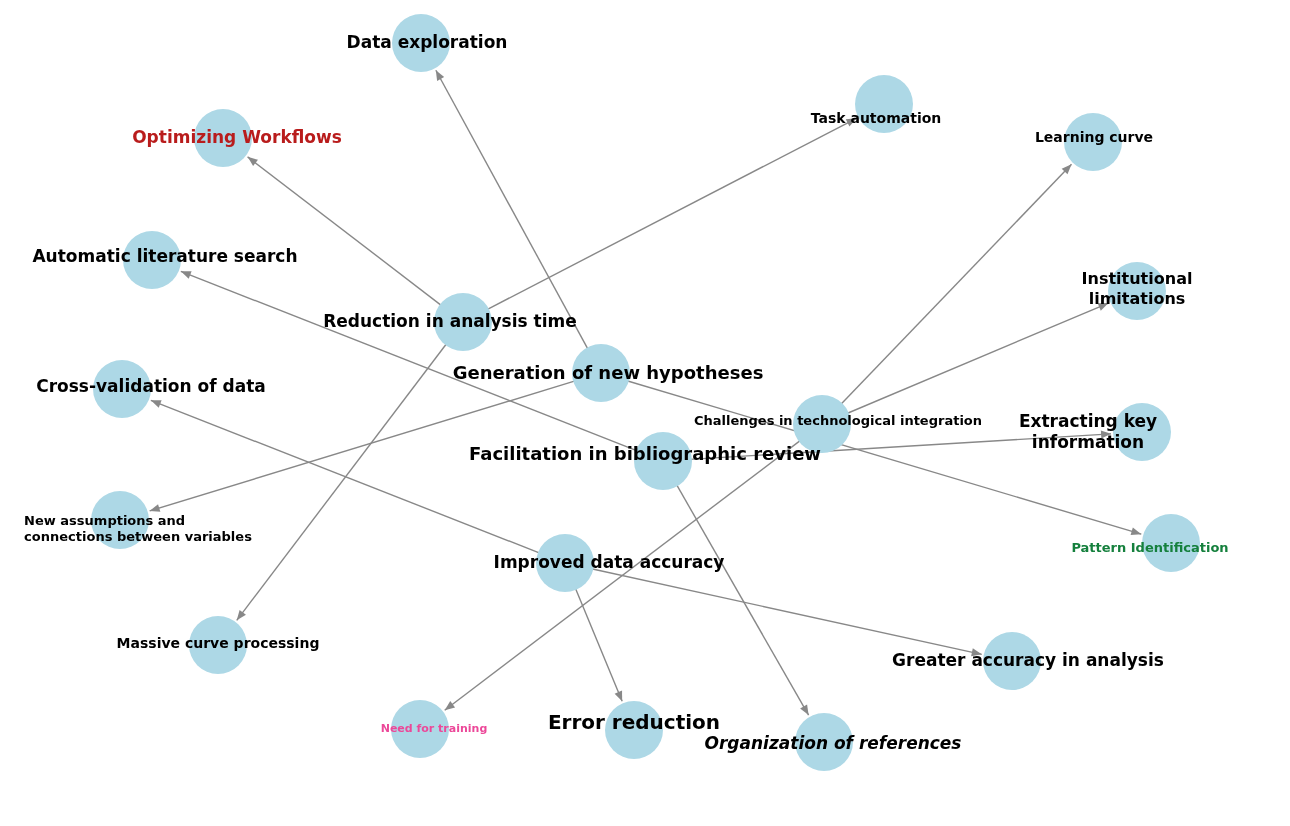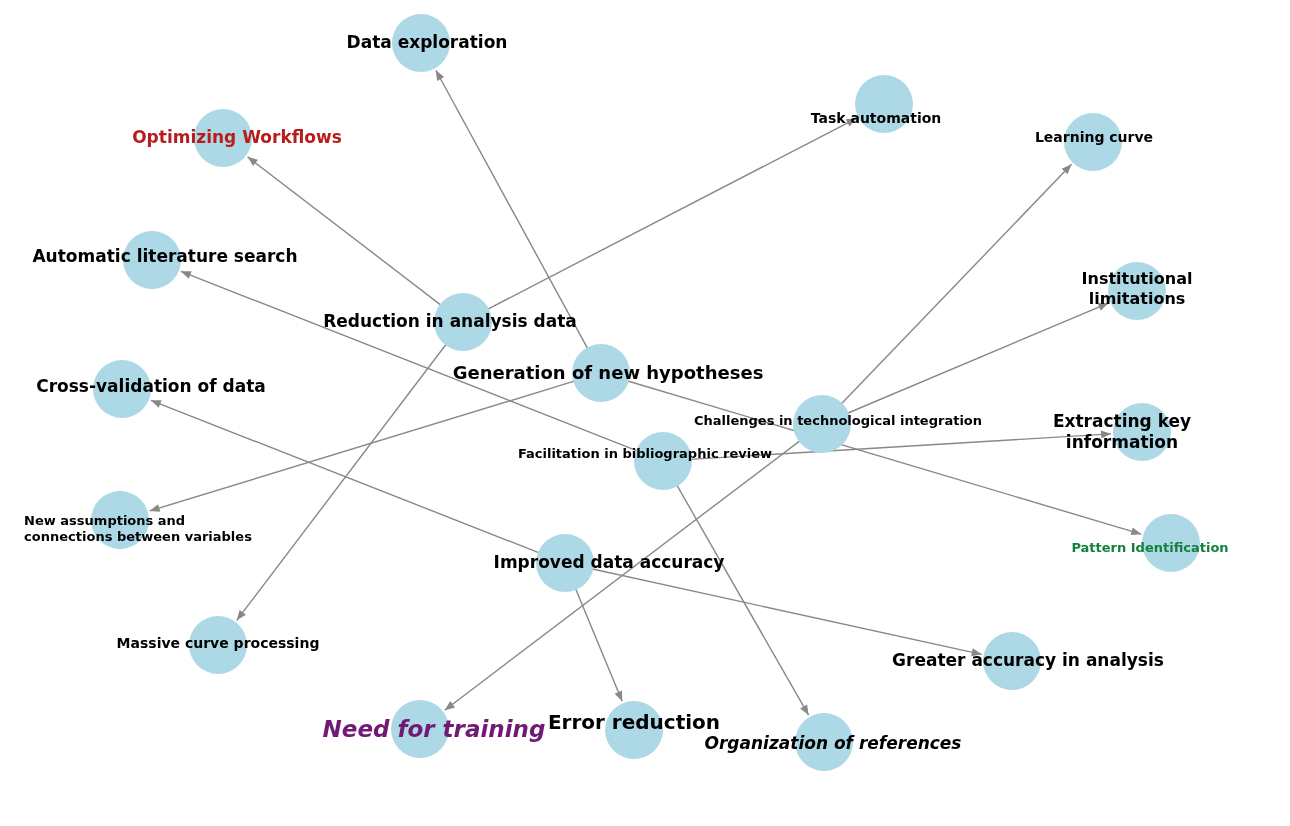--- a/index.html
+++ b/index.html
@@ -63,29 +63,29 @@
       <div class="node" style="left: 605px; top: 701px; height: 58px; width: 58px; background: rgb(173, 216, 230);"></div>
       <div class="node" style="left: 795px; top: 713px; height: 58px; width: 58px; background: rgb(173, 216, 230);"></div>
     </div>
   <div id="labels-layer">
       <div class="node-label" style="left: 427px; top: 43px; font-size: 17px; color: rgb(0, 0, 0);">Data exploration</div>
       <div class="node-label" style="left: 237px; top: 138px; font-size: 17px; color: #b91c1c;">Optimizing Workflows</div>
       <div class="node-label" style="left: 876px; top: 119px; font-size: 14px; color: rgb(0, 0, 0);">Task automation</div>
       <div class="node-label" style="left: 1094px; top: 138px; font-size: 14px; color: rgb(0, 0, 0);">Learning curve</div>
       <div class="node-label" style="left: 165px; top: 257px; font-size: 17px; color: rgb(0, 0, 0);">Automatic literature search</div>
       <div class="node-label" style="left: 1137px; top: 289px; font-size: 16px; color: rgb(0, 0, 0);">Institutional limitations</div>
-      <div class="node-label" style="left: 450px; top: 322px; font-size: 17px; color: rgb(0, 0, 0);">Reduction in analysis data</div>
+      <div class="node-label" style="left: 450px; top: 322px; font-size: 17px; color: rgb(0, 0, 0);">Reduction in analysis time</div>
       <div class="node-label" style="left: 608px; top: 373px; font-size: 18px; color: rgb(0, 0, 0);">Generation of new hypotheses</div>
       <div class="node-label" style="left: 838px; top: 421px; font-size: 13px; color: rgb(0, 0, 0);">Challenges in technological integration</div>
-      <div class="node-label" style="left: 1122px; top: 432px; font-size: 17px; color: rgb(0, 0, 0);">Extracting key information</div>
+      <div class="node-label" style="left: 1088px; top: 432px; font-size: 17px; color: rgb(0, 0, 0);">Extracting key information</div>
       <div class="node-label" style="left: 151px; top: 387px; font-size: 17px; color: rgb(0, 0, 0);">Cross-validation of data</div>
-      <div class="node-label" style="left: 645px; top: 454px; font-size: 13px; color: rgb(0, 0, 0);">Facilitation in bibliographic review</div>
+      <div class="node-label" style="left: 645px; top: 454px; font-size: 18px; color: rgb(0, 0, 0);">Facilitation in bibliographic review</div>
       <div class="node-label align-left" style="left: 138px; top: 529px; font-size: 13px; color: rgb(0, 0, 0);">New assumptions and
 connections between variables</div>
       <div class="node-label" style="left: 1150px; top: 548px; font-size: 13px; color: #15803d;">Pattern Identification</div>
       <div class="node-label" style="left: 609px; top: 563px; font-size: 17px; color: rgb(0, 0, 0);">Improved data accuracy</div>
       <div class="node-label" style="left: 218px; top: 644px; font-size: 14px; color: rgb(0, 0, 0);">Massive curve processing</div>
       <div class="node-label" style="left: 1028px; top: 661px; font-size: 17px; color: rgb(0, 0, 0);">Greater accuracy in analysis</div>
-      <div class="node-label" style="left: 434px; top: 729px; font-size: 23px; color: #701a75; font-style: italic;">Need for training</div>
+      <div class="node-label" style="left: 434px; top: 729px; font-size: 11px; color: #ec4899;">Need for training</div>
       <div class="node-label" style="left: 634px; top: 722px; font-size: 20px; color: rgb(0, 0, 0);">Error reduction</div>
       <div class="node-label" style="left: 833px; top: 744px; font-size: 17px; color: rgb(0, 0, 0); font-style: italic;">Organization of references</div>
     </div>
 </div>
 
 </body></html>

